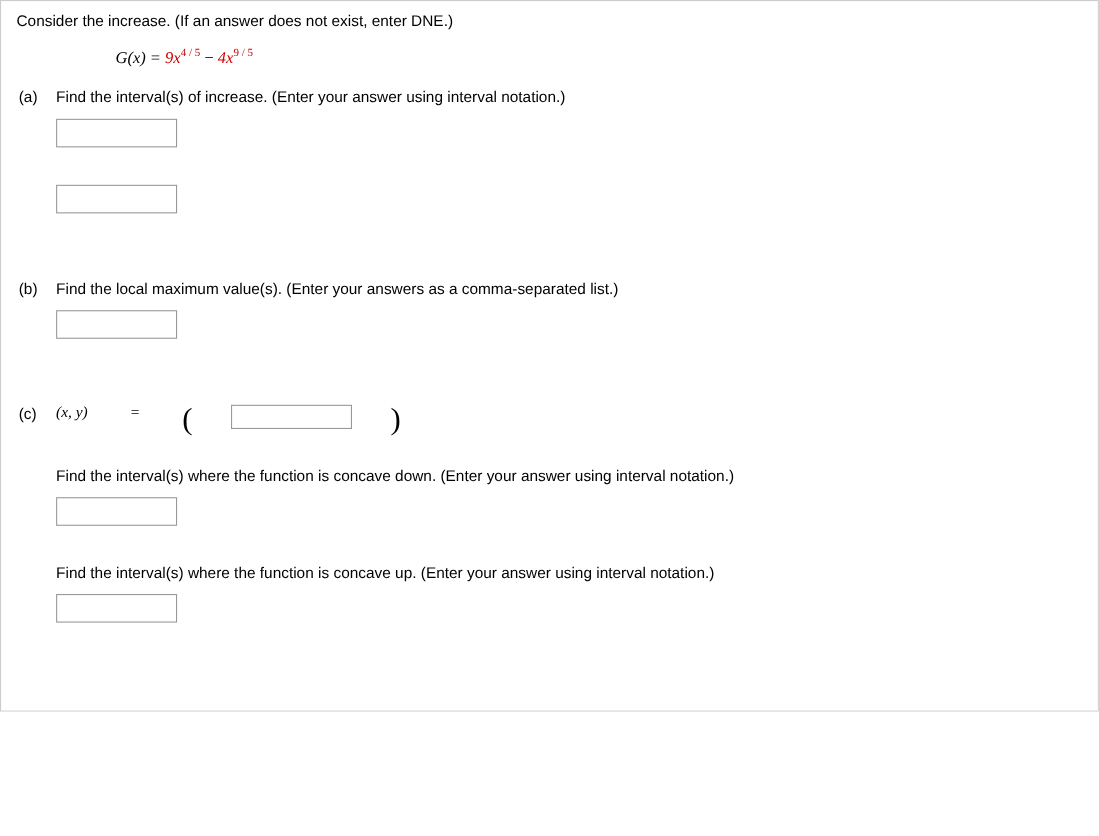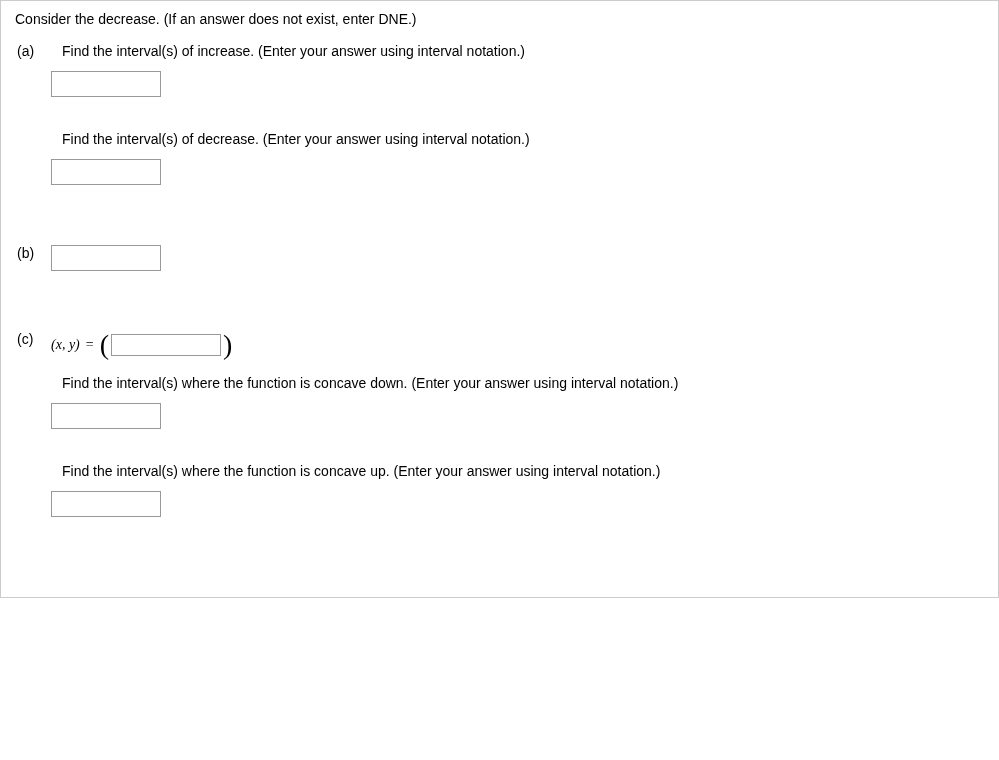--- a/index.html
+++ b/index.html
@@ -51,40 +51,40 @@
     .label {
       width: 36px;
       flex-shrink: 0;
       padding-left: 2px;
     }
     .content {
       flex: 1;
     }
     .question-text {
       margin-bottom: 12px;
-      margin-left: 11px;
     }
     .answer-box {
       border: 1px solid #999;
       height: 26px;
       width: 110px;
       margin-bottom: 28px;
       background: #fff;
       padding: 3px 5px;
       font-size: 13px;
     }
     .answer-box-wide {
       width: 110px;
     }
     .inline-point {
       display: flex;
-      align-items: center;
+      align-items: flex-start;
       font-family: Georgia, serif;
       font-style: italic;
-      margin-bottom: 16px;
+      margin-bottom: 28px;
+      gap: 33px;
     }
     .inline-point .paren {
       font-size: 28px;
       font-style: normal;
       font-family: Georgia, serif;
       line-height: 1;
       padding: 0 2px;
     }
     .inline-point .xy {
       margin-right: 4px;
@@ -100,44 +100,47 @@
     }
     .sub-block {
       margin-bottom: 6px;
     }
   </style>
 </head>
 <body>
 
 <div class="container">
 
-  <div class="intro">Consider the decrease. (If an answer does not exist, enter DNE.)</div>
+  <div class="intro">Consider the increase. (If an answer does not exist, enter DNE.)</div>
 
+  <div class="formula-line">
+    <span>G(x) = </span><span class="base">9</span><span class="base">x</span><sup>4 / 5</sup><span class="roman"> − </span><span class="base">4</span><span class="base">x</span><sup>9 / 5</sup>
+  </div>
 
   <div class="part">
     <div class="part-row">
       <div class="label">(a)</div>
       <div class="content">
         <div class="sub-block">
           <div class="question-text">Find the interval(s) of increase. (Enter your answer using interval notation.)</div>
           <input type="text" class="answer-box" style="">
         </div>
         <div class="sub-block">
-          <div class="question-text">Find the interval(s) of decrease. (Enter your answer using interval notation.)</div>
           <input type="text" class="answer-box" style="">
         </div>
       </div>
     </div>
   </div>
 
   <div class="part">
     <div class="part-row">
       <div class="label">(b)</div>
       <div class="content">
         <div class="sub-block">
+          <div class="question-text">Find the local maximum value(s). (Enter your answers as a comma-separated list.)</div>
           <input type="text" class="answer-box" style="">
         </div>
       </div>
     </div>
   </div>
 
   <div class="part">
     <div class="part-row">
       <div class="label">(c)</div>
       <div class="content">

